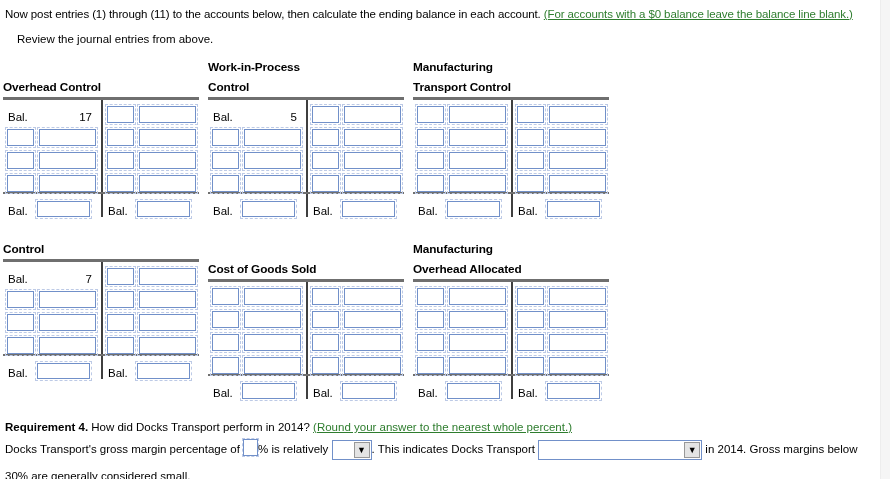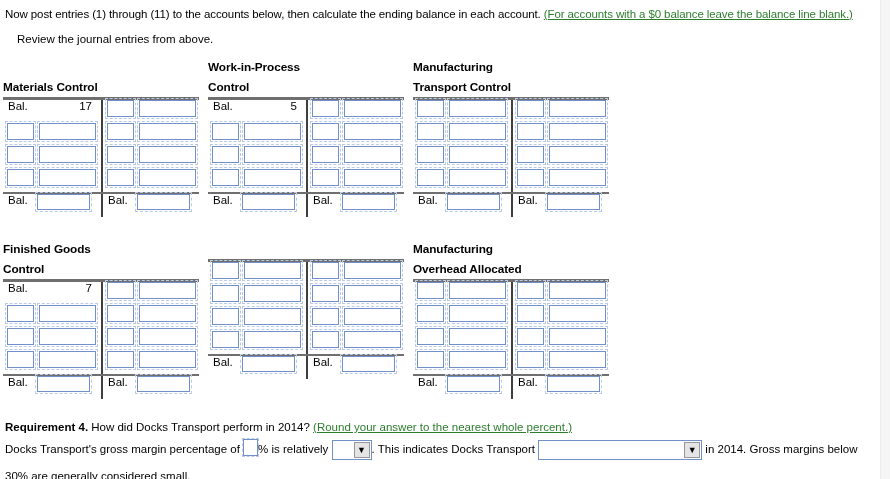--- a/index.html
+++ b/index.html
@@ -18,21 +18,21 @@
 
   #taccount-groups { margin:12px 0 0 3px; }
   .t-group { display:flex; gap:9px; margin-bottom:22px; }
   .t-account { width:196px; flex:none; }
   .t-title { font-weight:bold; text-align:left; height:20px; line-height:20px;
     letter-spacing:-0.1px; font-size:11.8px; }
   .t-body { border-top:3px solid #6f6f6f; }
   .t-row { display:flex; }
   .t-row.entries-end { border-bottom:2px solid #6f6f6f; }
   .t-cell { width:98px; height:23px; box-sizing:border-box; display:flex;
-    align-items:flex-start; padding:0 2px; gap:5px; }
+    align-items:flex-end; padding:0 2px; gap:5px; }
   .t-cell.credit { border-left:2px solid #3f3f3f; width:98px; }
   .bal-label { padding-left:3px; }
   .bal-value { margin-left:auto; padding-right:7px; }
   .tbox { background:#fff; border:1px solid #7190c9; outline:1px dashed #bdcae6;
     outline-offset:1px; box-sizing:border-box; }
   .tbox.ref { width:27px; height:17px; flex:none; margin-left:2px; }
   .tbox.amt { width:57px; height:17px; flex:none; }
   .t-ending .t-cell { height:23px; }
   .tbox.end { width:53px; height:16px; flex:none; margin-left:4px; }
 
@@ -58,21 +58,21 @@
 <div class="right-strip"></div>
 
 <div class="intro"><span>Now post entries (1) through (11) to the accounts below, then calculate the ending balance in each account. </span><span class="note">(For accounts with a $0 balance leave the balance line blank.)</span></div>
 
 <div class="review">Review the journal entries from above.</div>
 
 <div id="taccount-groups">
     <div class="t-group">
       <div class="t-account">
         <div class="t-title"></div>
-        <div class="t-title">Materials Control</div>
+        <div class="t-title">Overhead Control</div>
         <div class="t-body">
           <div class="t-row">
             <div class="t-cell debit">
               <div class="bal-label">Bal.</div>
               <div class="bal-value">17</div>
             </div>
             <div class="t-cell credit">
               <div class="tbox ref"></div>
               <div class="tbox amt"></div>
             </div>
@@ -227,21 +227,20 @@
             <div class="t-cell credit">
               <div class="bal-label">Bal.</div>
               <div class="tbox end"></div>
             </div>
           </div>
         </div>
       </div>
     </div>
     <div class="t-group">
       <div class="t-account">
-        <div class="t-title">Finished Goods</div>
         <div class="t-title">Control</div>
         <div class="t-body">
           <div class="t-row">
             <div class="t-cell debit">
               <div class="bal-label">Bal.</div>
               <div class="bal-value">7</div>
             </div>
             <div class="t-cell credit">
               <div class="tbox ref"></div>
               <div class="tbox amt"></div>
@@ -284,20 +283,21 @@
             </div>
             <div class="t-cell credit">
               <div class="bal-label">Bal.</div>
               <div class="tbox end"></div>
             </div>
           </div>
         </div>
       </div>
       <div class="t-account">
         <div class="t-title"></div>
+        <div class="t-title">Cost of Goods Sold</div>
         <div class="t-body">
           <div class="t-row">
             <div class="t-cell debit">
               <div class="tbox ref"></div>
               <div class="tbox amt"></div>
             </div>
             <div class="t-cell credit">
               <div class="tbox ref"></div>
               <div class="tbox amt"></div>
             </div>

